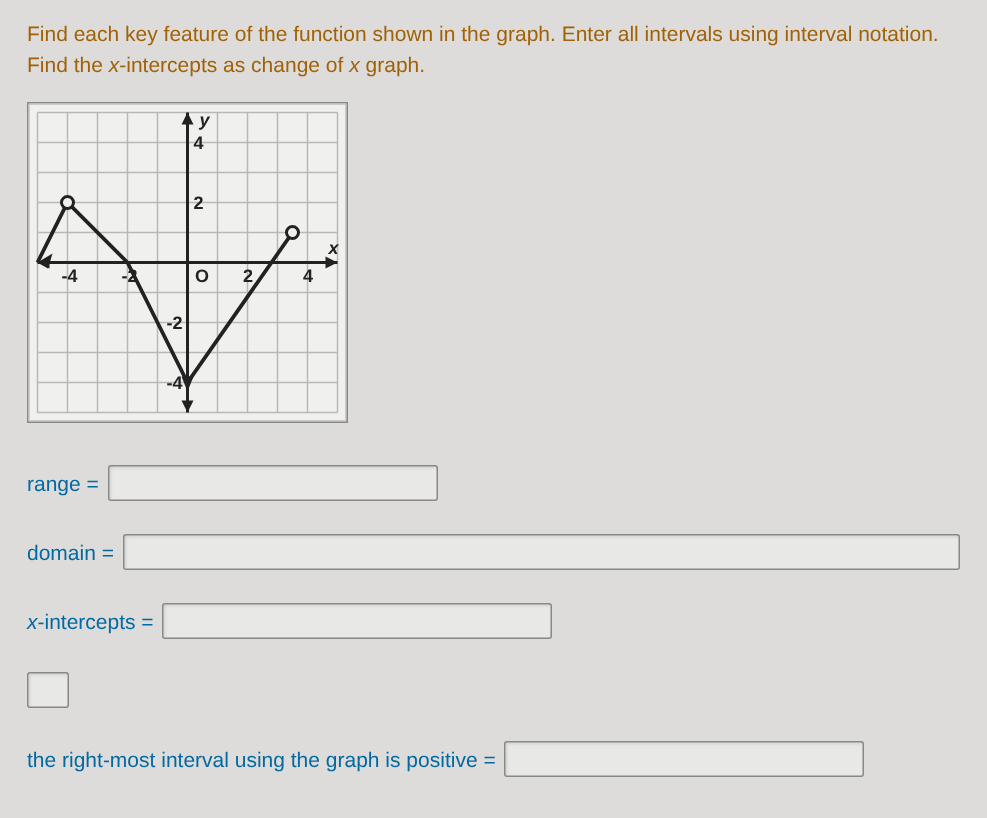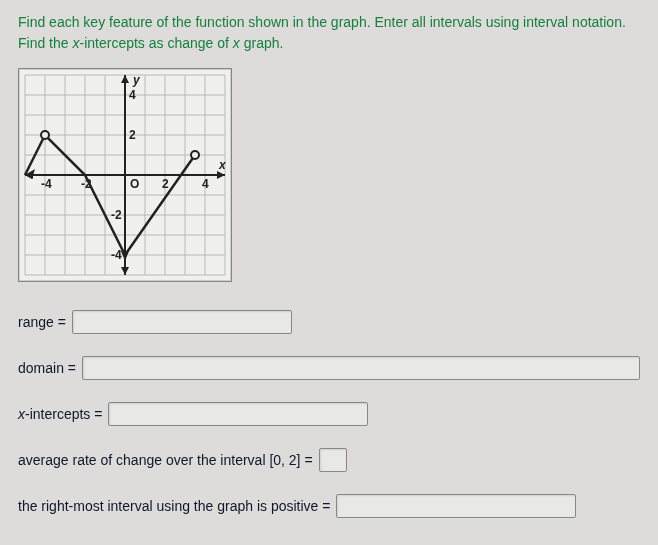--- a/index.html
+++ b/index.html
@@ -6,39 +6,39 @@
     body {
       font-family: Arial, Helvetica, sans-serif;
       background: #dddcda;
       width: 658px;
       height: 545px;
       padding: 12px 18px;
       color: #3a3a3a;
       font-size: 14px;
       overflow: hidden;
     }
-    .instructions { line-height: 1.5; margin-bottom: 14px; color: #15803d; }
+    .instructions { line-height: 1.5; margin-bottom: 14px; color: #a16207; }
     .italic { font-style: italic; }
     .graph-wrap {
       width: 214px;
       height: 214px;
       border: 1px solid #888;
       background: #f0f0ee;
       position: relative;
       margin-bottom: 28px;
       box-shadow: inset 0 0 0 1px #ccc;
     }
     .graph-wrap svg { display: block; }
     .field-row {
       display: flex;
       align-items: center;
       margin-bottom: 22px;
       gap: 6px;
     }
-    .field-label { color: #0f172a; white-space: nowrap; }
+    .field-label { color: #0369a1; white-space: nowrap; }
     .input-box {
       height: 24px;
       border: 1px solid #888;
       background: #e8e8e6;
       border-radius: 2px;
       box-shadow: inset 1px 1px 2px rgba(0,0,0,0.1);
     }
     .w-range { width: 220px; }
     .w-domain { flex: 1; }
     .w-xint { width: 260px; }
@@ -125,20 +125,19 @@
   <span class="field-label">domain =</span>
   <input class="input-box w-domain" style="">
 </div>
 
 <div class="field-row">
   <span class="field-label"><span class="italic">x</span><span>-intercepts =</span></span>
   <input class="input-box w-xint" style="">
 </div>
 
 <div class="field-row">
-  <span class="field-label">average rate of change over the interval [0, 2] =</span>
   <input class="input-box w-small" style="">
 </div>
 
 <div class="field-row" style="margin-bottom:0;">
   <span class="field-label">the right-most interval using the graph is positive =</span>
   <input class="input-box w-right" style="">
 </div>
 
 </body></html>

